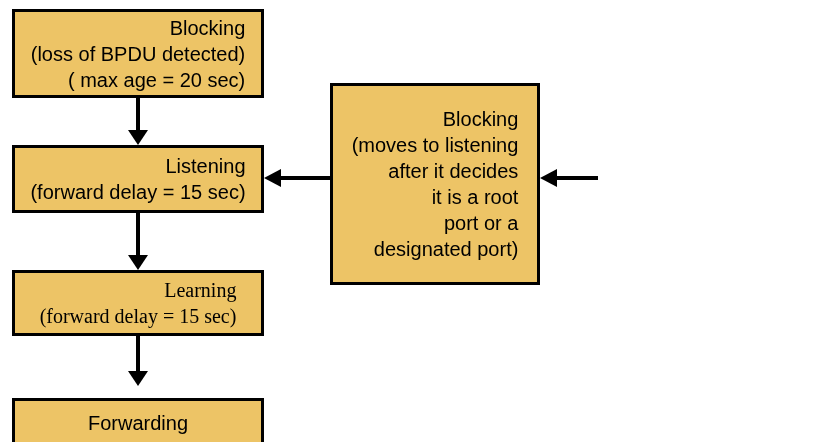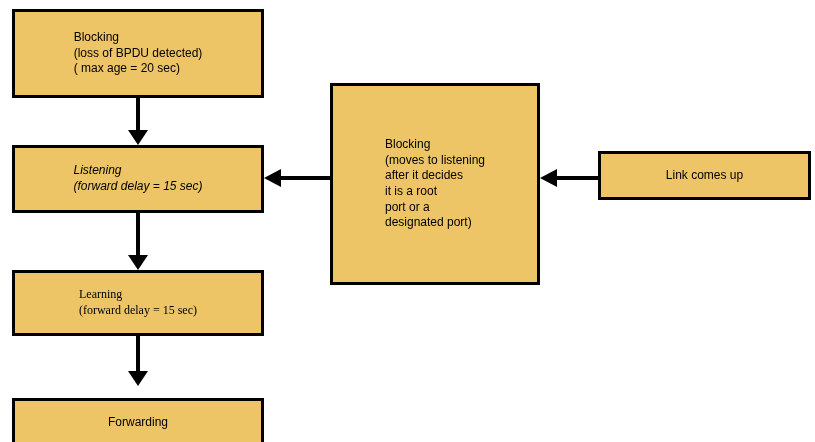--- a/index.html
+++ b/index.html
@@ -25,28 +25,28 @@
     position: absolute;
     box-sizing: border-box;
     background: var(--box-fill);
     border: 3px solid var(--box-border);
     display: flex;
     align-items: center;
     justify-content: center;
   }
   .box-label {
     white-space: pre-line;
-    text-align: left;
+    text-align: right;
     color: var(--text);
-    font-size: 12px;
+    font-size: 20px;
     line-height: 1.3;
   }
   
   #node-blocking-top   { left: 12px;  top: 9px;   width: 252px; height: 89px; }
-  #node-listening      { left: 12px;  top: 145px; width: 252px; height: 68px; font-style: italic; }
+  #node-listening      { left: 12px;  top: 145px; width: 252px; height: 68px; }
   #node-learning       { left: 12px;  top: 270px; width: 252px; height: 66px; font-family: Liberation Serif, serif; }
   #node-forwarding     { left: 12px;  top: 386px; width: 252px; height: 50px; margin-top: 12px; }
   #node-blocking-center{ left: 330px; top: 83px;  width: 210px; height: 202px; }
   #node-link-up        { left: 598px; top: 151px; width: 213px; height: 49px; }
 
   
   .shaft { position: absolute; background: var(--arrow); }
   .head  { position: absolute; width: 0; height: 0; }
   .head-down {
     border-left: 10px solid transparent;
@@ -96,23 +96,20 @@
 
   <div class="box" id="node-blocking-center">
     <span class="box-label">Blocking
 (moves to listening
 after it decides
 it is a root
 port or a
 designated port)</span>
   </div>
 
-  <div class="box" id="node-link-up">
-    <span class="box-label">Link comes up</span>
-  </div>
 
   <div class="shaft" id="arrow1-shaft"></div>
   <div class="head head-down" id="arrow1-head"></div>
 
   <div class="shaft" id="arrow2-shaft"></div>
   <div class="head head-down" id="arrow2-head"></div>
 
   <div class="shaft" id="arrow3-shaft"></div>
   <div class="head head-down" id="arrow3-head"></div>
 

